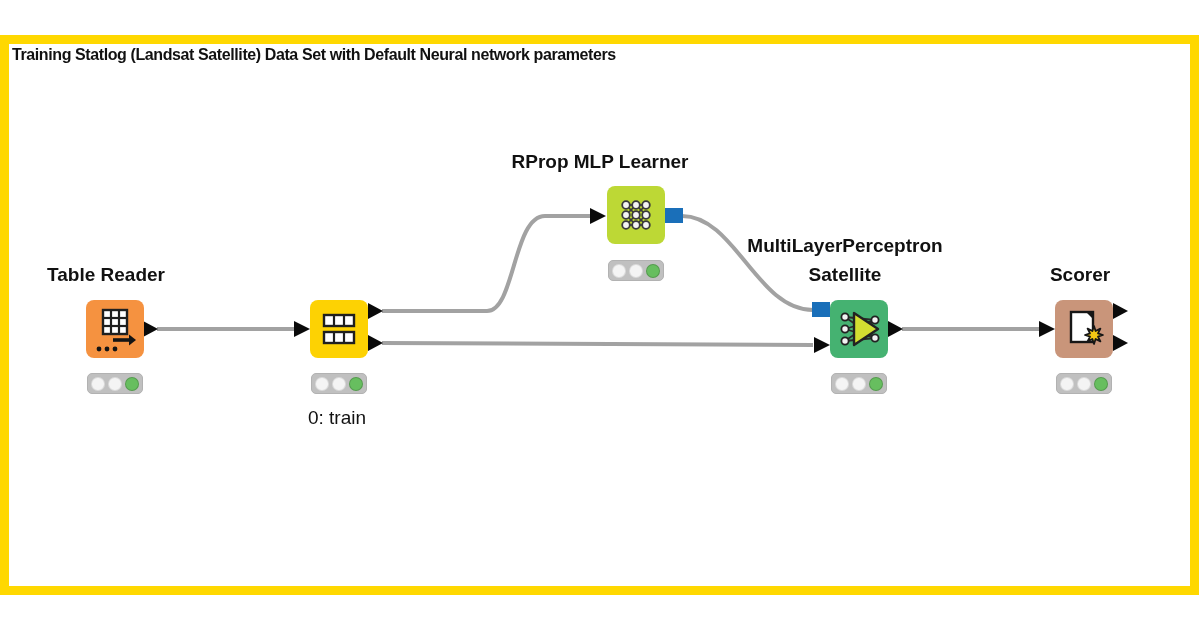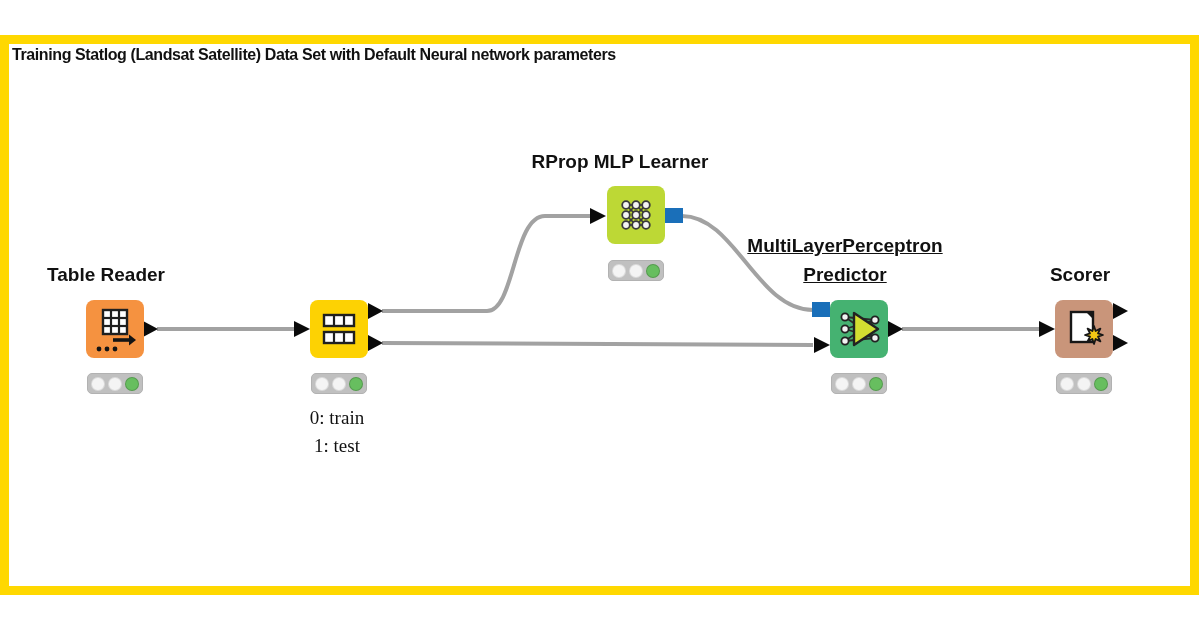--- a/index.html
+++ b/index.html
@@ -121,26 +121,25 @@
       <rect x="14" y="32" width="30" height="11" fill="#ffffff" stroke="#1f1f1f" stroke-width="2.4"></rect>
       <line x1="24" y1="32" x2="24" y2="43" stroke="#1f1f1f" stroke-width="2.2"></line>
       <line x1="34" y1="32" x2="34" y2="43" stroke="#1f1f1f" stroke-width="2.2"></line>
     </svg>
   </div>
   <div class="traffic-light" style="left:311px; top:373px;">
     <span class="lamp"></span>
     <span class="lamp"></span>
     <span class="lamp on-green"></span>
   </div>
-  <div class="node-annotation" style="left:237px; top:404px;font-family:Liberation Serif, serif;">
+  <div class="node-annotation" style="left:237px; top:404px;">
     <div>0: train</div>
-    <div>1: test</div>
-  </div>
-
-  <div class="node-label" style="left:490px; top:147px;">RProp MLP Learner</div>
+  </div>
+
+  <div class="node-label" style="left:470px; top:147px;">RProp MLP Learner</div>
   <div class="node-body node-learner" style="left:607px; top:186px;">
     <svg class="node-icon" width="58" height="58" viewBox="0 0 58 58">
       <g stroke="#3a3a3a" stroke-width="1.7">
         <line x1="19" y1="19" x2="29" y2="29"></line>
           <line x1="19" y1="29" x2="29" y2="19"></line>
         <line x1="19" y1="29" x2="29" y2="39"></line>
           <line x1="19" y1="39" x2="29" y2="29"></line>
         <line x1="29" y1="19" x2="39" y2="29"></line>
           <line x1="29" y1="29" x2="39" y2="19"></line>
         <line x1="29" y1="29" x2="39" y2="39"></line>
@@ -160,23 +159,23 @@
           <circle cx="39" cy="39" r="3.8"></circle>
       </g>
     </svg>
   </div>
   <div class="traffic-light" style="left:608px; top:260px;">
     <span class="lamp"></span>
     <span class="lamp"></span>
     <span class="lamp on-green"></span>
   </div>
 
-  <div class="node-label" style="left:715px; top:231px;text-decoration:underline;">
+  <div class="node-label" style="left:715px; top:231px;">
     <div>MultiLayerPerceptron</div>
-    <div>Predictor</div>
+    <div>Satellite</div>
   </div>
   <div class="node-body node-predictor" style="left:830px; top:300px;">
     <svg class="node-icon" width="58" height="58" viewBox="0 0 58 58">
       <g stroke="#2a2a2a" stroke-width="1.8">
         <line x1="15" y1="17" x2="45" y2="20"></line>
           <line x1="15" y1="17" x2="45" y2="38"></line>
         <line x1="15" y1="29" x2="45" y2="20"></line>
           <line x1="15" y1="29" x2="45" y2="38"></line>
         <line x1="15" y1="41" x2="45" y2="20"></line>
           <line x1="15" y1="41" x2="45" y2="38"></line>

